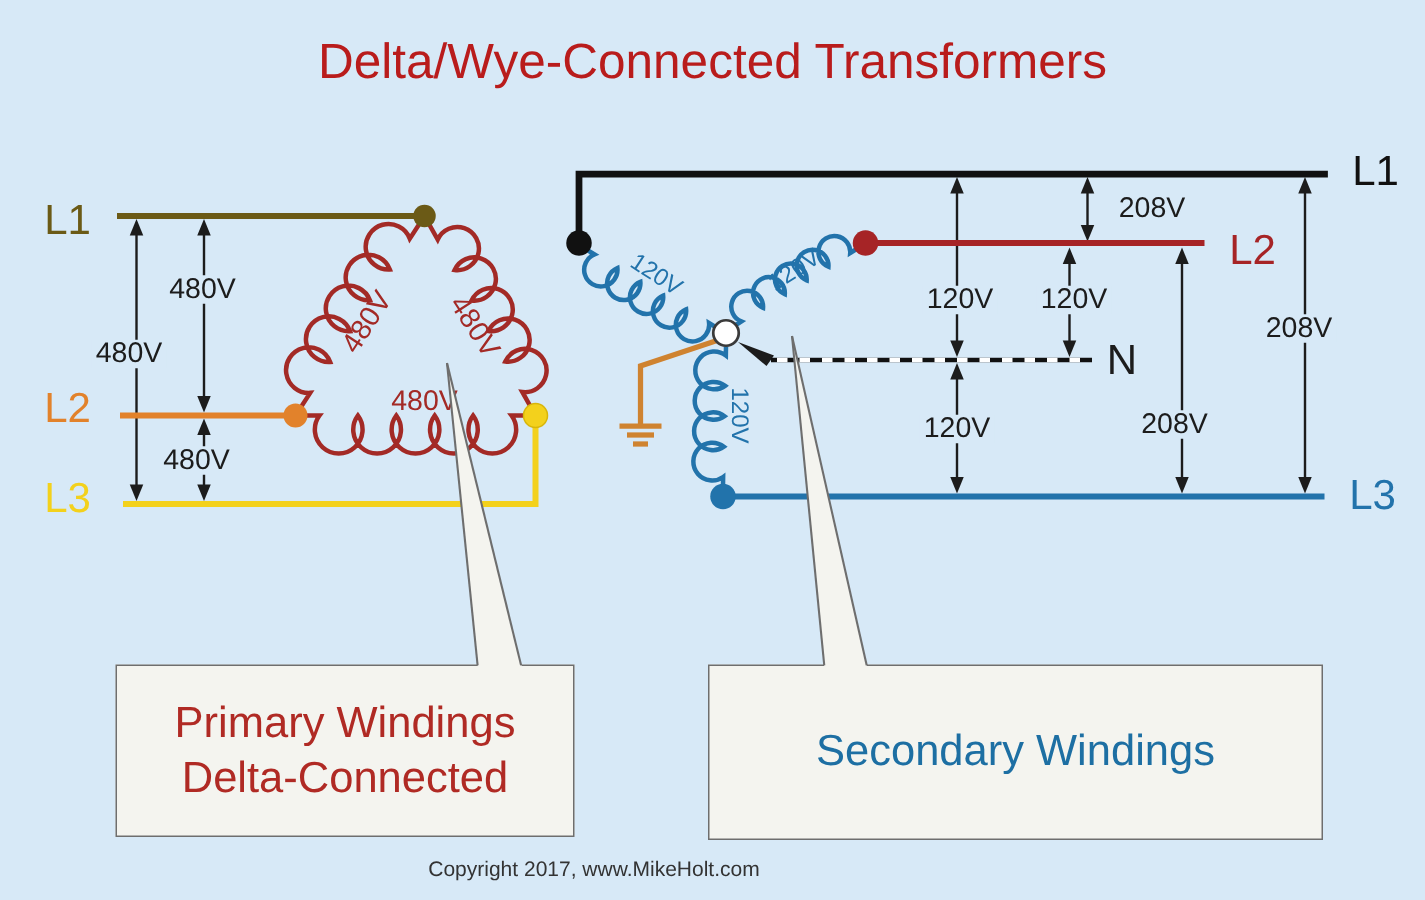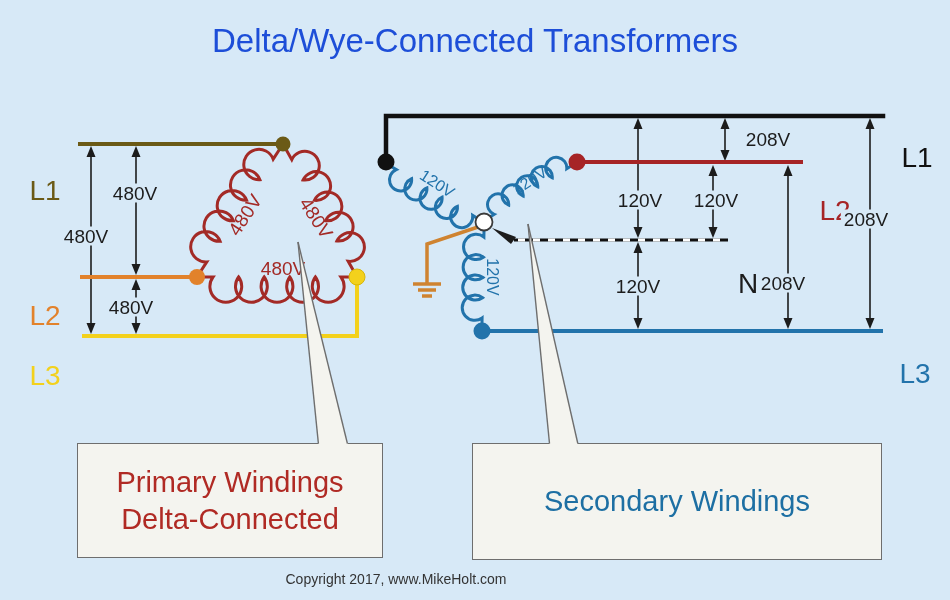--- a/index.html
+++ b/index.html
@@ -10,27 +10,27 @@
   }
   .stage svg{position:absolute; left:0; top:0;}
   #base-layer{z-index:1;}
   #wedge-layer{z-index:4; pointer-events:none;}
   .lbl{
     position:absolute; z-index:2; white-space:nowrap; line-height:1;
     transform:translate(-50%,-50%);
   }
   .title{
     position:absolute; z-index:2; left:0; top:22px; width:950px;
-    text-align:center; font-size:33px; color:#1d4ed8;
+    text-align:center; font-size:33px; color:#b91c1c;
   }
   .copyright{
     position:absolute; z-index:2; left:0; top:571px; width:792px;
     text-align:center; font-size:14px; color:#333;
   }
-  .linelbl{font-size:28px;margin-top:44px;}
+  .linelbl{font-size:28px;}
   .measure{font-size:19px; color:var(--measure,#1c1c1c); background:var(--bg,#d7e9f7); padding:0 3px;}
   .measure.nobg{background:transparent;}
   .wind-p{font-size:19px; color:var(--primary-winding,#a32a26);}
   .wind-s{font-size:16px; color:var(--secondary-winding,#2273ab);}
   .r-m57{transform:translate(-50%,-50%) rotate(-57deg);}
   .r-p57{transform:translate(-50%,-50%) rotate(57deg);}
   .r-p33{transform:translate(-50%,-50%) rotate(33deg);}
   .r-m33{transform:translate(-50%,-50%) rotate(-33deg);}
   .r-p90{transform:translate(-50%,-50%) rotate(90deg);}
   .callout{

